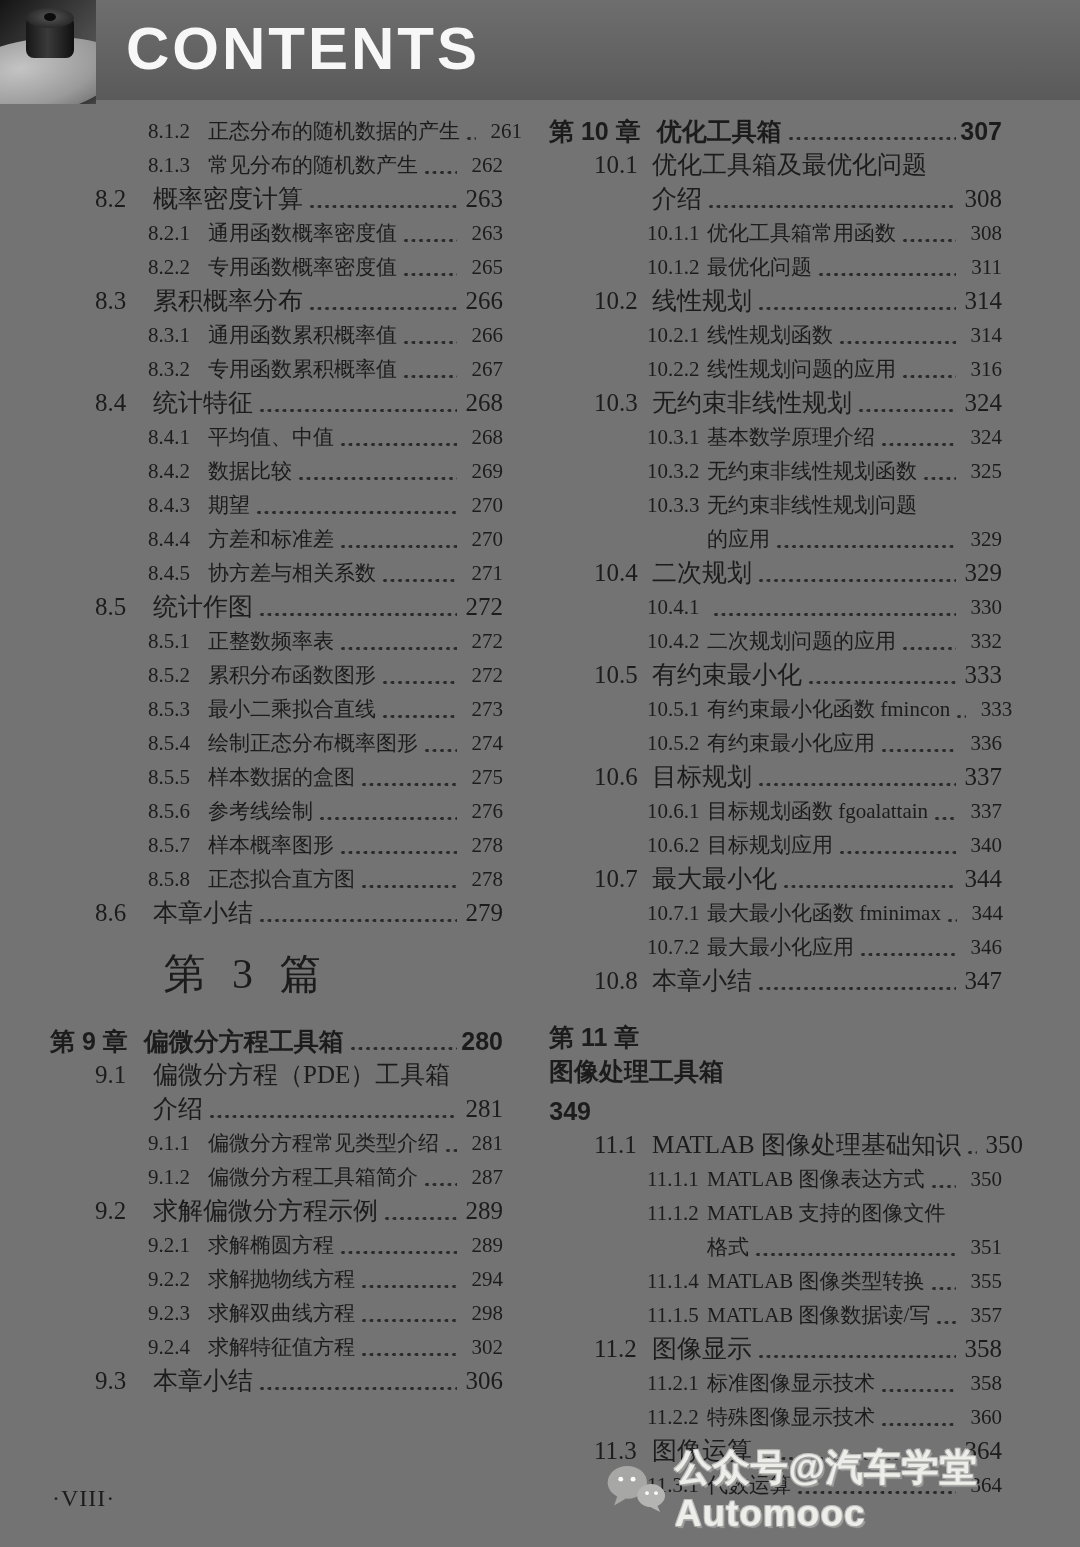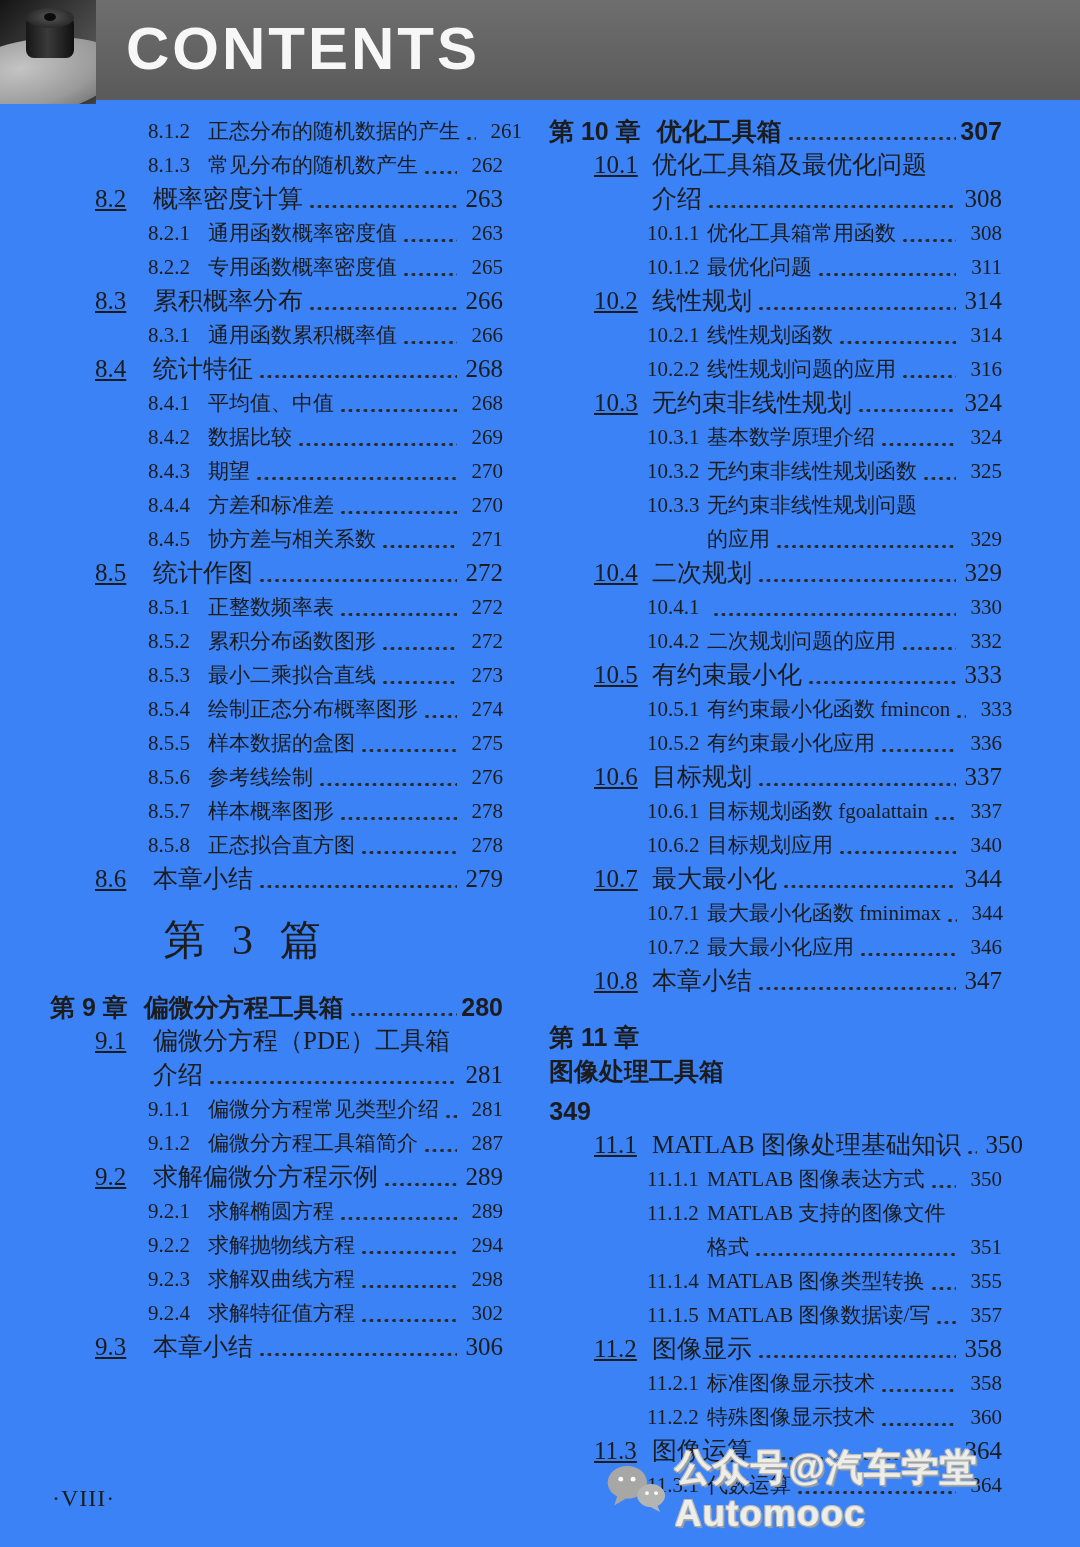--- a/index.html
+++ b/index.html
@@ -1,20 +1,20 @@
 <!DOCTYPE html>
 <html><head>
 <meta charset="utf-8">
 <style>
   html,body{margin:0;padding:0;background:#e8e8e8;}
   .page{
     position:relative;
     width:1080px;height:1547px;
     margin:0 auto;
-    background:#3b82f6;
+    background:#737373;
     color:#1c1c1c;
     font-family:"Liberation Serif", serif;
     overflow:hidden;
   }
   
   .banner{
     position:absolute;left:96px;top:0;right:0;height:100px;
     background:linear-gradient(#6e6e6e,#5a5a5a);
   }
   .banner-title{
@@ -56,21 +56,21 @@
   }
   .col{width:453px;flex:0 0 453px;}
   .row{display:flex;align-items:baseline;line-height:34px;}
   .row .title{white-space:nowrap;}
   .chapter{
     font-family:"Liberation Sans", sans-serif;
     font-weight:700;font-size:25px;
   }
   .chapter .num{margin-right:16px;white-space:nowrap;}
   .section,.section-head{font-size:25px;padding-left:45px;}
-  .section .num,.section-head .num{flex:0 0 58px;text-decoration:underline;}
+  .section .num,.section-head .num{flex:0 0 58px;}
   .section-cont{font-size:25px;padding-left:103px;justify-content:space-between;}
   .sub,.sub-head{font-size:21px;padding-left:98px;}
   .sub .num,.sub-head .num{flex:0 0 60px;}
   .sub-cont{font-size:21px;padding-left:158px;}
   .gap{margin-top:22px;flex-direction:column;}
   .leader{
     flex:1 1 0;min-width:10px;height:7px;
     align-self:flex-end;
     margin:0 4px 6px 6px;
     background-image:radial-gradient(circle at 3px 3.5px,#2b2b2b 1.6px,transparent 2px);
@@ -154,20 +154,26 @@
           <span class="title">累积概率分布</span>
           <span class="leader"></span>
           <span class="page-no">266</span>
         </div>
         <div class="row sub">
           <span class="num">8.3.1</span>
           <span class="title">通用函数累积概率值</span>
           <span class="leader"></span>
           <span class="page-no">266</span>
         </div>
+        <div class="row sub">
+          <span class="num">8.3.2</span>
+          <span class="title">专用函数累积概率值</span>
+          <span class="leader"></span>
+          <span class="page-no">267</span>
+        </div>
         <div class="row section">
           <span class="num">8.4</span>
           <span class="title">统计特征</span>
           <span class="leader"></span>
           <span class="page-no">268</span>
         </div>
         <div class="row sub">
           <span class="num">8.4.1</span>
           <span class="title">平均值、中值</span>
           <span class="leader"></span>

